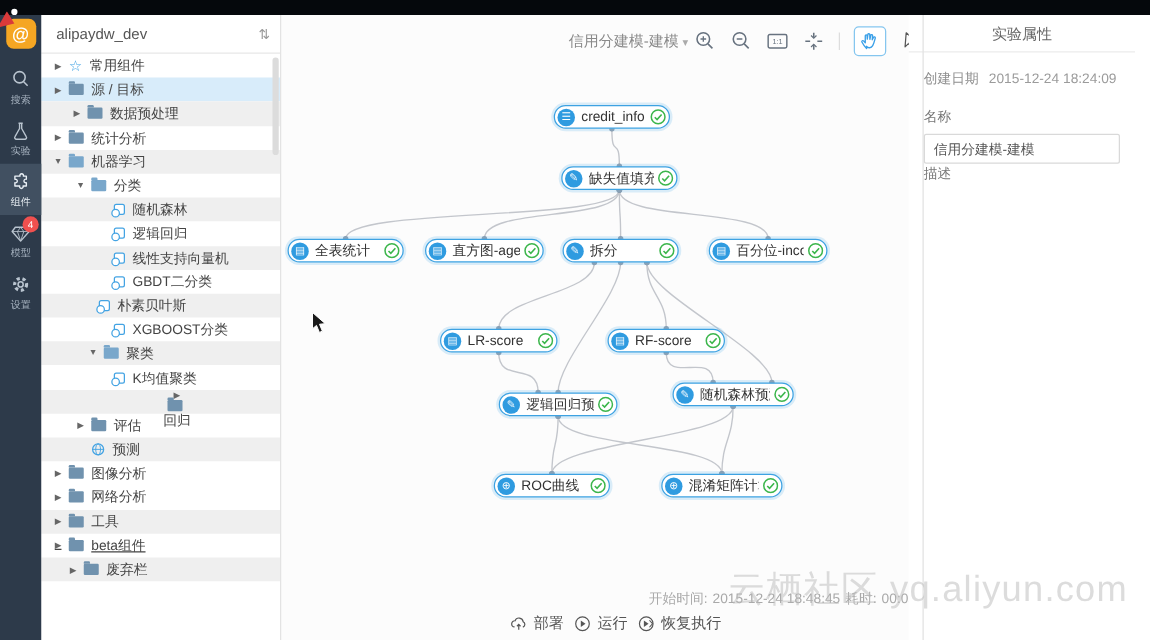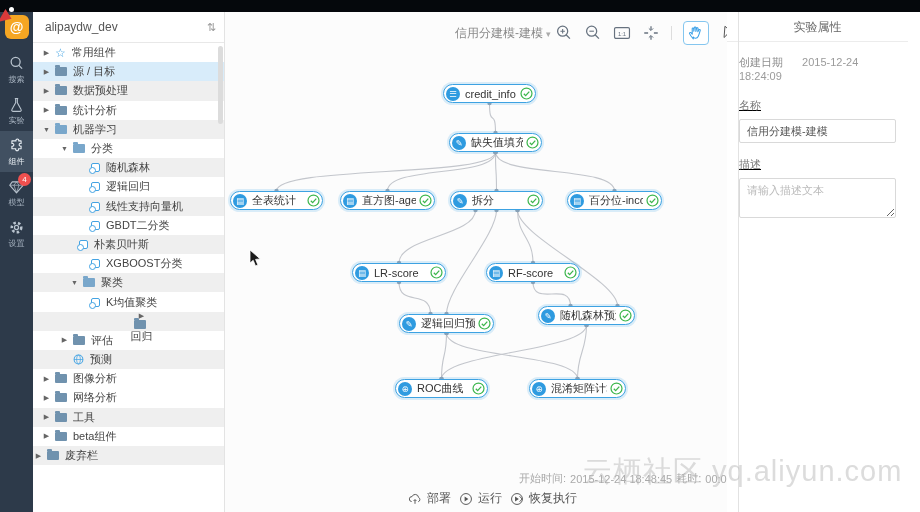--- a/index.html
+++ b/index.html
@@ -60,24 +60,24 @@
   .action { display:flex; align-items:center; gap:4px; font-size:12px; color:#555; cursor:pointer; }
   .action svg { width:16px; height:16px; display:block; }
 
   .vline { position:absolute; left:738px; top:0; width:1px; height:100%; background:#e2e2e2; z-index:6; }
 
   
   .props { position:absolute; left:727px; top:0; width:181px; height:100%; background:#fff; z-index:5; }
   .props-title { height:30px; line-height:30px; text-align:center; font-size:12px; color:#666; border-bottom:1px solid #ececec; }
   .props-body { padding:13px 12px; }
   .created { font-size:11px; color:#9b9b9b; margin-bottom:16px; }
-  .created .lab { margin-right:16px; color:#8f8f8f; }
+  .created .lab { margin-right:5px; color:#8f8f8f; }
   .field-label { font-size:11px; color:#777; margin-bottom:6px; }
   .txt { width:100%; height:24px; border:1px solid #d9d9d9; border-radius:2px; font-size:11px; color:#555; padding:0 7px; font-family:inherit; background:#fff; }
-  .field { margin-bottom:14px;text-decoration:underline; }
+  .field { margin-bottom:0; }
   textarea.txt { height:40px; resize:vertical; padding:4px 7px; }
   .txt::placeholder { color:#bbb; }
 
   .watermark { position:absolute; left:583px; top:452px; font-size:29px; color:rgba(186,186,186,.5); z-index:9; pointer-events:none; white-space:nowrap; letter-spacing:1px; }
   .cursor { position:absolute; left:249px; top:249px; z-index:20; pointer-events:none; }
 </style>
 </head>
 <body>
 
 <div class="app">
@@ -148,21 +148,21 @@
           <span class="ticon star">☆</span>
           <span>常用组件</span>
         </div>
         <div class="trow selected" style="padding-left: 8px;">
           <span class="tarrow">▶</span>
           <span class="ticon">
             <span class="folder"></span>
           </span>
           <span>源 / 目标</span>
         </div>
-        <div class="trow shade" style="padding-left: 8px;">
+        <div class="trow shade" style="padding-left: 23px;">
           <span class="tarrow">▶</span>
           <span class="ticon">
             <span class="folder"></span>
           </span>
           <span>数据预处理</span>
         </div>
         <div class="trow" style="padding-left: 8px;">
           <span class="tarrow">▶</span>
           <span class="ticon">
             <span class="folder"></span>
@@ -278,28 +278,28 @@
           </span>
           <span>网络分析</span>
         </div>
         <div class="trow shade" style="padding-left: 8px;">
           <span class="tarrow">▶</span>
           <span class="ticon">
             <span class="folder"></span>
           </span>
           <span>工具</span>
         </div>
-        <div class="trow" style="padding-left: 8px;">
+        <div class="trow" style="padding-left: 8px; text-decoration: underline;">
           <span class="tarrow">▶</span>
           <span class="ticon">
             <span class="folder"></span>
           </span>
           <span>beta组件</span>
         </div>
-        <div class="trow shade" style="padding-left: 0;">
+        <div class="trow shade" style="padding-left: 20px;">
           <span class="tarrow">▶</span>
           <span class="ticon">
             <span class="folder"></span>
           </span>
           <span>废弃栏</span>
         </div>
       </div>
     <div class="tree-scroll"></div>
   </div>
 
@@ -574,21 +574,20 @@
       <div class="created">
         <span class="lab">创建日期</span>
         <span>2015-12-24 18:24:09</span>
       </div>
       <div class="field">
         <div class="field-label">名称</div>
         <input class="txt" type="text" value="信用分建模-建模" style="">
       </div>
       <div class="field">
         <div class="field-label">描述</div>
-        <textarea class="txt" placeholder="请输入描述文本" style=""></textarea>
       </div>
     </div>
   </div>
 </div>
 
 <div class="watermark">云栖社区 yq.aliyun.com</div>
 
 <div class="cursor">
   <svg width="13" height="19" viewBox="0 0 13 19">
       <path d="M1 1l0 13 3.2-2.7 2.3 5.6 2.4-1-2.3-5.5 4.6-.5z" fill="#1a1a1a" stroke="#fff" stroke-width="0.8"></path>

